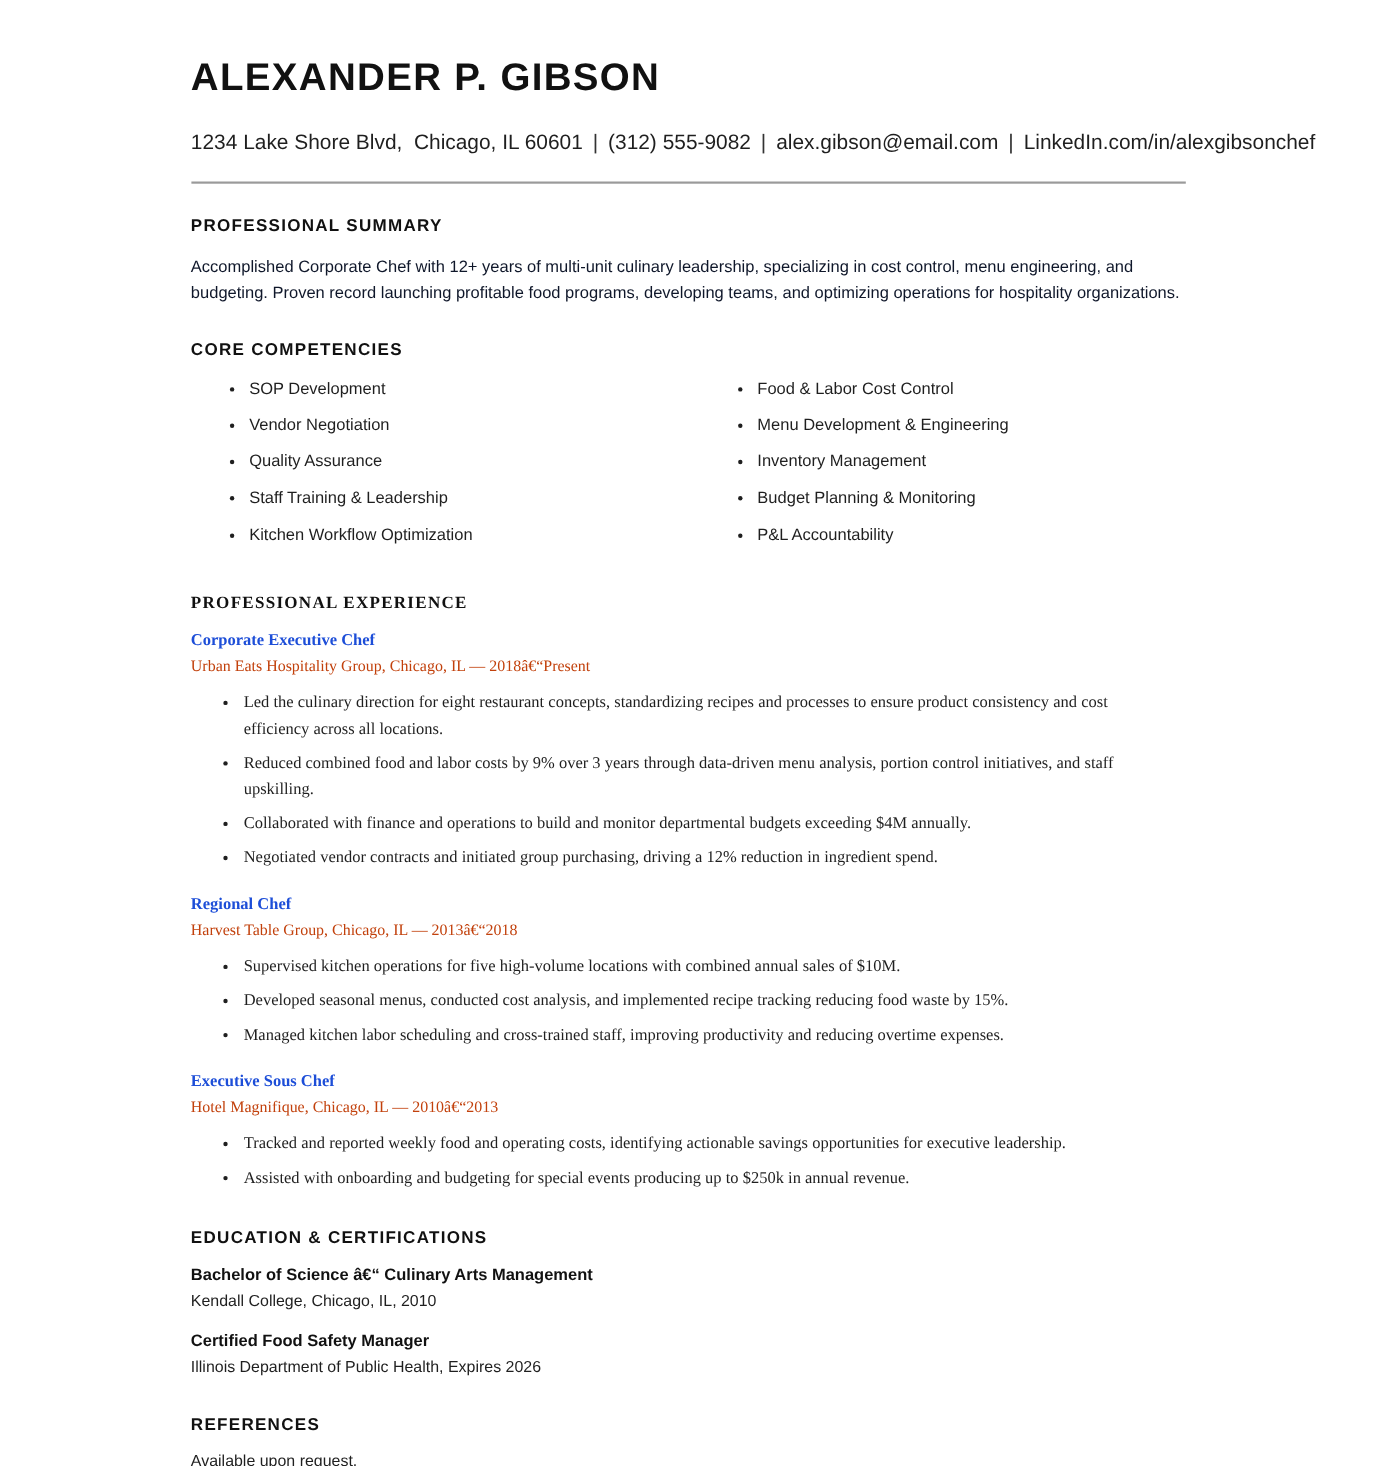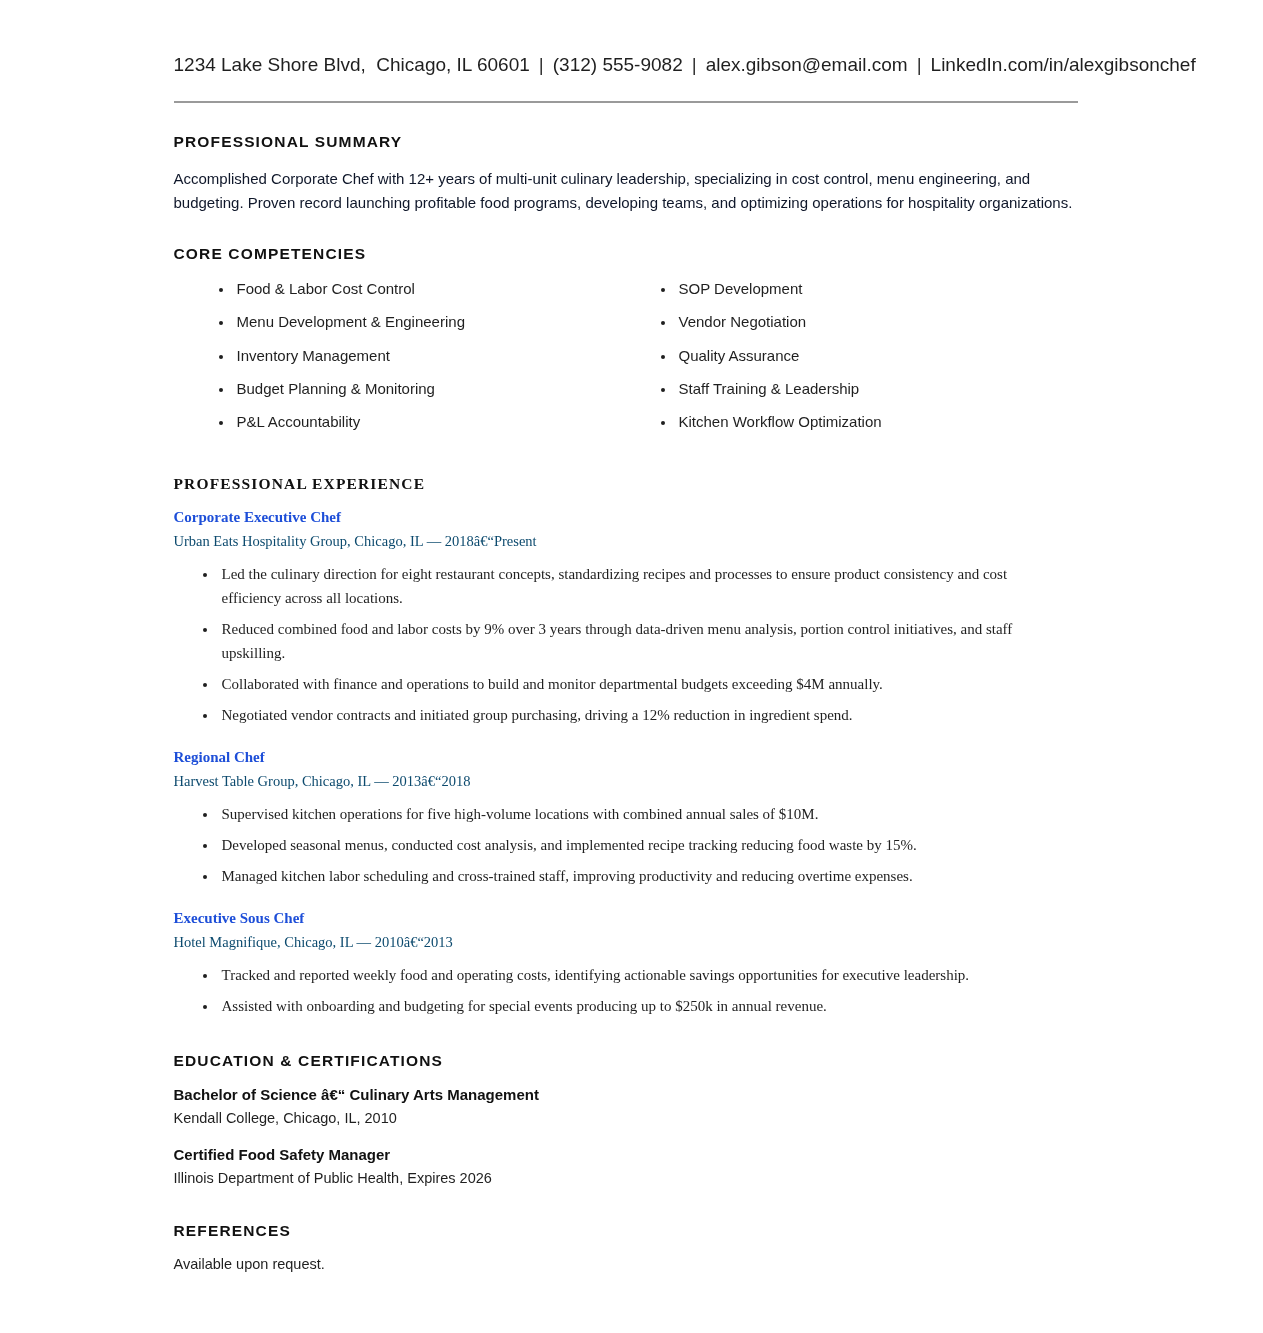--- a/index.html
+++ b/index.html
@@ -101,21 +101,21 @@
   
   .job { margin-bottom: 22px; }
   .job-title {
     font-size: 15px;
     font-weight: bold;
     color: #1d4ed8;
     margin: 0 0 7px 0;
   }
   .job-meta {
     font-size: 14.5px;
-    color: #0c4a6e;
+    color: #c2410c;
     margin: 0 0 11px 0;
   }
   ul.job-bullets {
     list-style: disc;
     margin: 12px;
     padding: 0 0 0 32px;
   }
   ul.job-bullets li {
     font-size: 15px;
     line-height: 1.6;
@@ -148,52 +148,53 @@
   }
   #experience-section { margin-bottom: 34px; font-family: Liberation Serif, serif; }
   #education-section  { margin-bottom: 36px; }
 </style>
 </head>
 <body>
 
 <div class="page">
 
   <div>
+    <h1 class="name">ALEXANDER P. GIBSON</h1>
 
     <div class="contact-line"><span>1234 Lake Shore Blvd,  Chicago, IL 60601</span><span class="contact-sep">|</span><span>(312) 555-9082</span><span class="contact-sep">|</span><span>alex.gibson@email.com</span><span class="contact-sep">|</span><span>LinkedIn.com/in/alexgibsonchef</span></div>
 
     <div class="header-rule"></div>
   </div>
 
   <div class="section" id="summary-section">
     <h2 class="section-heading">PROFESSIONAL SUMMARY</h2>
     <p class="summary-text">Accomplished Corporate Chef with 12+ years of multi-unit culinary leadership, specializing in cost control, menu engineering, and budgeting. Proven record launching profitable food programs, developing teams, and optimizing operations for hospitality organizations.</p>
   </div>
 
   <div class="section" id="competencies-section">
     <h2 class="section-heading">CORE COMPETENCIES</h2>
     <div class="competency-columns">
+      <div class="competency-col right">
+        <ul class="comp-list">
+          <li>SOP Development</li>
+          <li>Vendor Negotiation</li>
+          <li>Quality Assurance</li>
+          <li>Staff Training &amp; Leadership</li>
+          <li>Kitchen Workflow Optimization</li>
+        </ul>
+      </div>
       <div class="competency-col left">
         <ul class="comp-list">
           <li>Food &amp; Labor Cost Control</li>
           <li>Menu Development &amp; Engineering</li>
           <li>Inventory Management</li>
           <li>Budget Planning &amp; Monitoring</li>
           <li>P&amp;L Accountability</li>
         </ul>
       </div>
-      <div class="competency-col right">
-        <ul class="comp-list">
-          <li>SOP Development</li>
-          <li>Vendor Negotiation</li>
-          <li>Quality Assurance</li>
-          <li>Staff Training &amp; Leadership</li>
-          <li>Kitchen Workflow Optimization</li>
-        </ul>
-      </div>
     </div>
   </div>
 
   <div class="section" id="experience-section">
     <h2 class="section-heading">PROFESSIONAL EXPERIENCE</h2>
 
     <div class="job">
       <div class="job-title">Corporate Executive Chef</div>
       <div class="job-meta">Urban Eats Hospitality Group, Chicago, IL — 2018â€“Present</div>
       <ul class="job-bullets">

